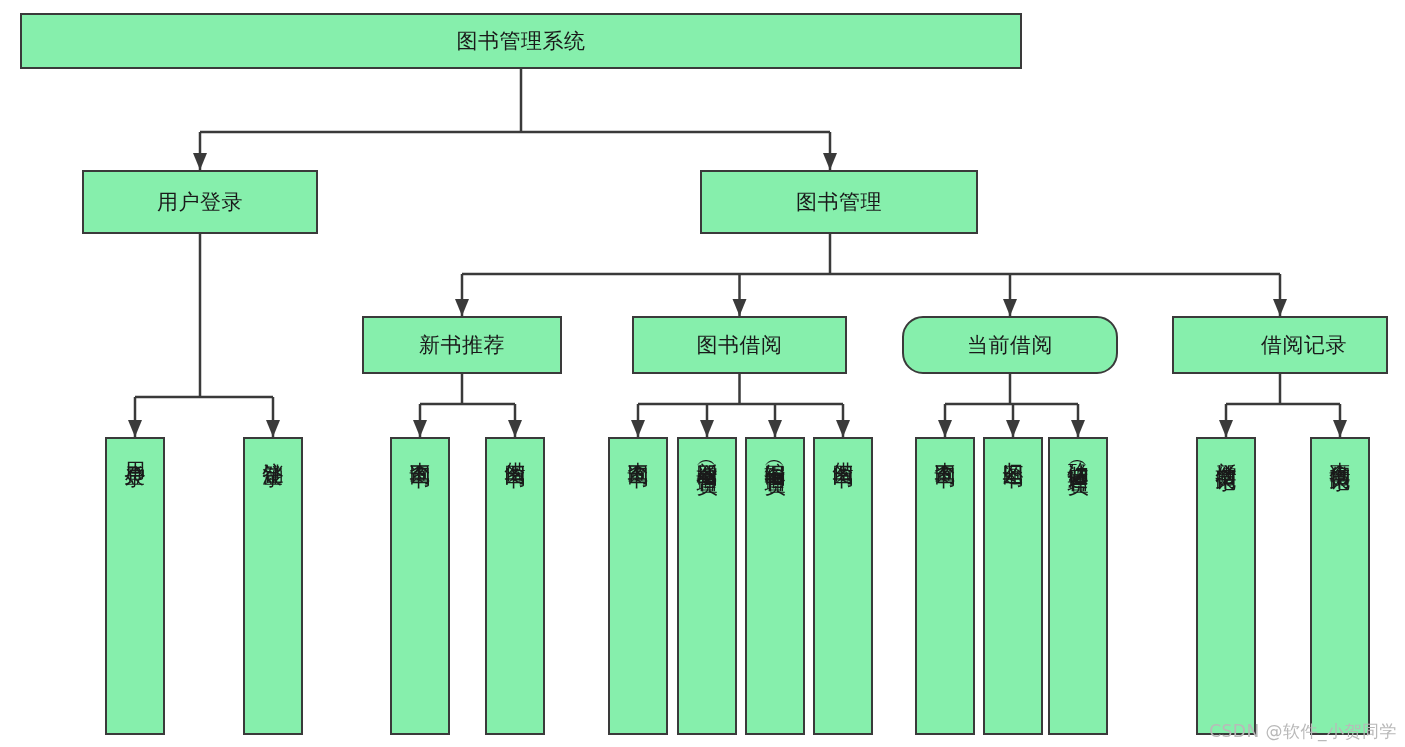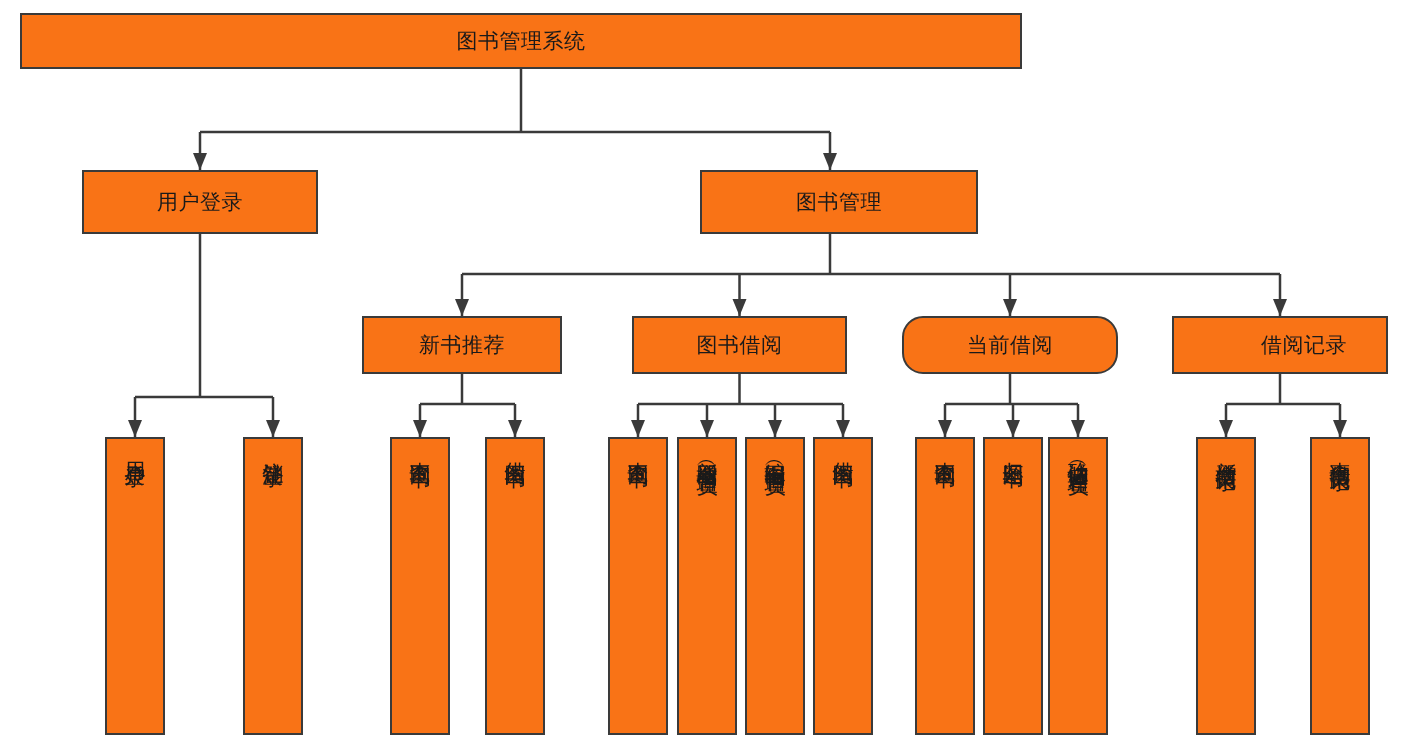--- a/index.html
+++ b/index.html
@@ -18,21 +18,21 @@
     position: absolute;
     left: 0;
     top: 0;
     width: 1405px;
     height: 747px;
   }
   .node-box {
     position: absolute;
     box-sizing: border-box;
     border: 2px solid #3a3a3a;
-    background: #f97316;
+    background: #86efac;
     display: flex;
     align-items: center;
     justify-content: center;
     overflow: hidden;
   }
   .node-label {
     font-size: 21px;
     color: #1a1a1a;
     letter-spacing: 0.5px;
     line-height: 1.15;
@@ -179,13 +179,14 @@
       <div class="node-box vertical" style="left: 1048px; top: 437px; width: 60px; height: 298px;">
         <span class="node-label">确认归还（管理员）</span>
       </div>
       <div class="node-box vertical" style="left: 1196px; top: 437px; width: 60px; height: 298px;">
         <span class="node-label">新增借阅记录</span>
       </div>
       <div class="node-box vertical" style="left: 1310px; top: 437px; width: 60px; height: 298px;">
         <span class="node-label">查询借阅记录</span>
       </div>
     </div>
+  <div id="watermark">CSDN @软件_小贺同学</div>
 </div>
 
 </body></html>

